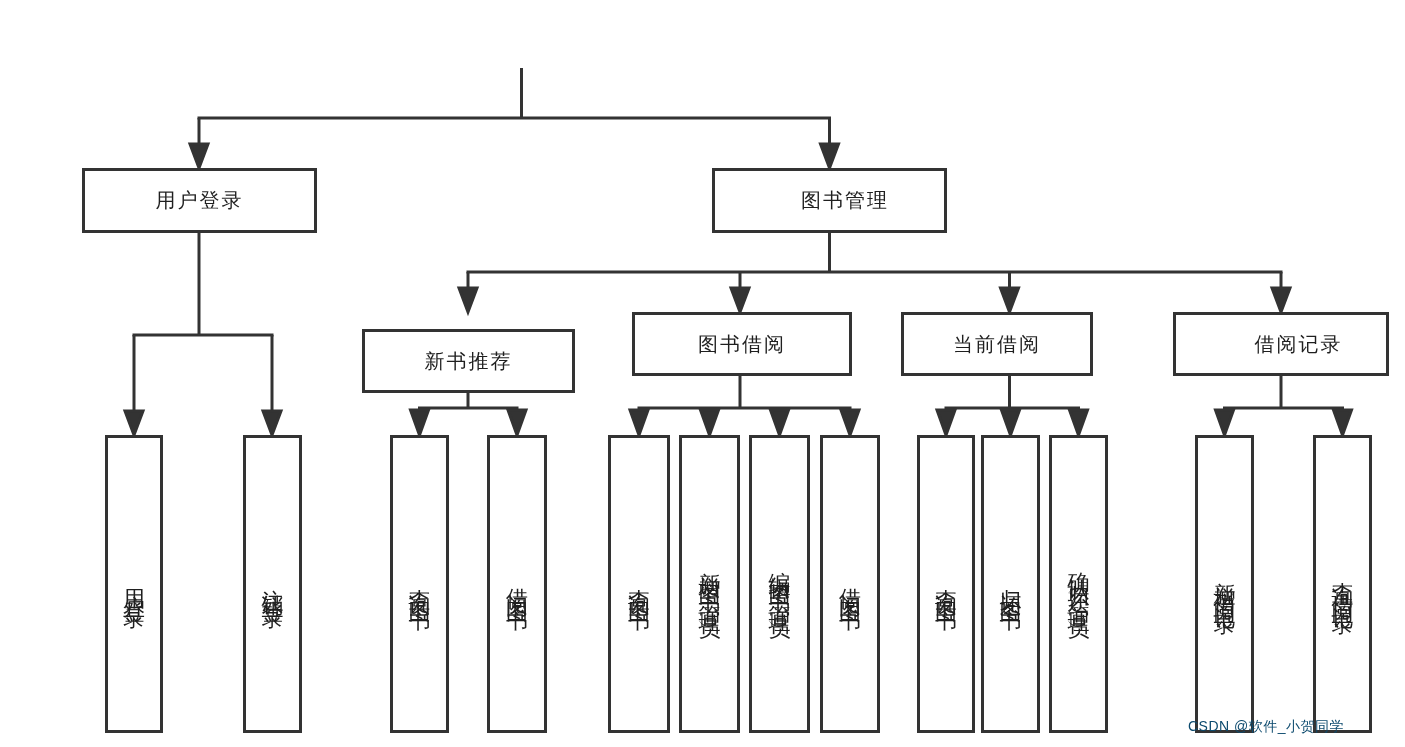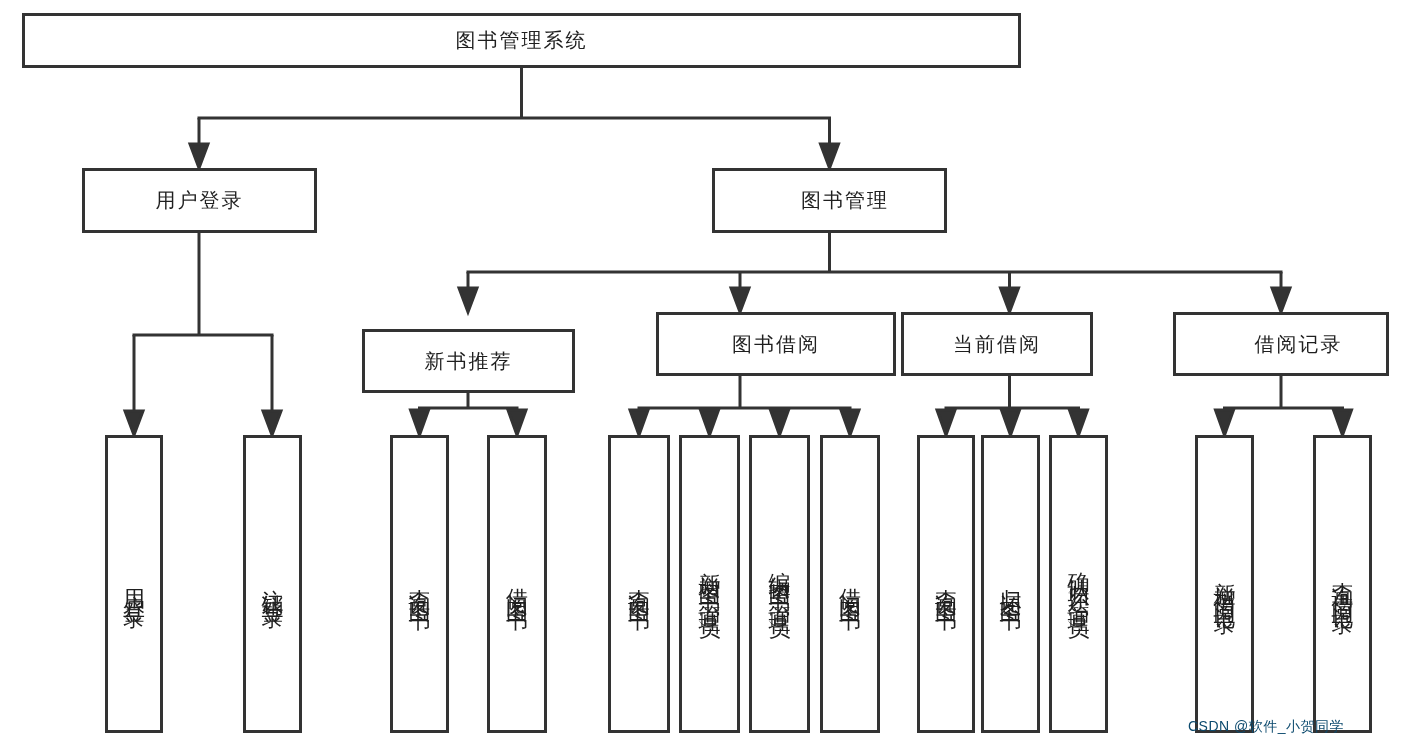--- a/index.html
+++ b/index.html
@@ -109,27 +109,26 @@
       <polygon points="1001.5,410 1019.5,410 1010.5,435"></polygon>
       <polygon points="1069.5,410 1087.5,410 1078.5,435"></polygon>
 
       <line x1="1281" y1="376" x2="1281" y2="408"></line>
       <line x1="1223" y1="408" x2="1344" y2="408"></line>
       <polygon points="1215.5,410 1233.5,410 1224.5,435"></polygon>
       <polygon points="1333.5,410 1351.5,410 1342.5,435"></polygon>
     </g>
   </svg>
 
-  <div class="box h" style="left:22px; top:13px; width:999px; height:55px;">图书管理系统</div>
 
   <div class="box h" style="left:82px; top:168px; width:235px; height:65px;">用户登录</div>
   <div class="box h" style="left:712px; top:168px; width:235px; height:65px;padding-left:31px;">图书管理</div>
 
   <div class="box h" style="left:362px; top:312px; width:213px; height:64px;margin-top:17px;">新书推荐</div>
-  <div class="box h" style="left:656px; top:312px; width:240px; height:64px;">图书借阅</div>
+  <div class="box h" style="left:632px; top:312px; width:220px; height:64px;">图书借阅</div>
   <div class="box h" style="left:901px; top:312px; width:192px; height:64px;">当前借阅</div>
   <div class="box h" style="left:1173px; top:312px; width:216px; height:64px;padding-left:35px;">借阅记录</div>
 
   <div class="box v" style="left:105px; width:58px;">用户登录</div>
   <div class="box v" style="left:243px; width:59px;">注销登录</div>
 
   <div class="box v" style="left:390px; width:59px;">查询图书</div>
   <div class="box v" style="left:487px; width:60px;">借阅图书</div>
 
   <div class="box v" style="left:608px; width:62px;">查询图书</div>

